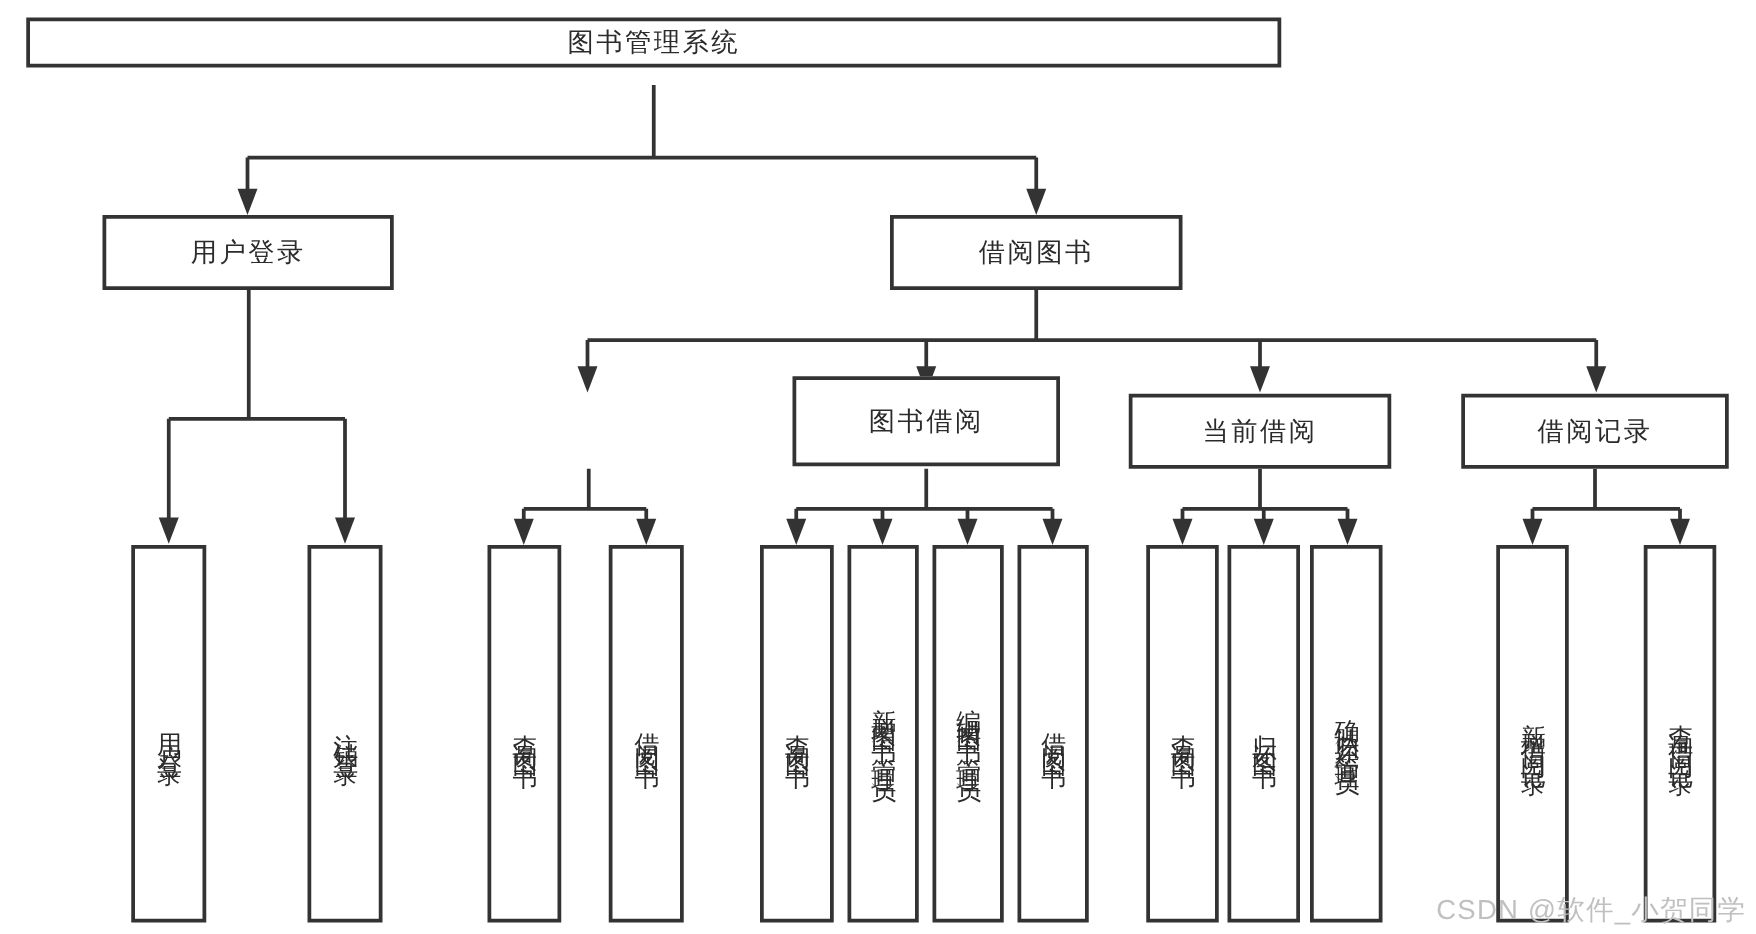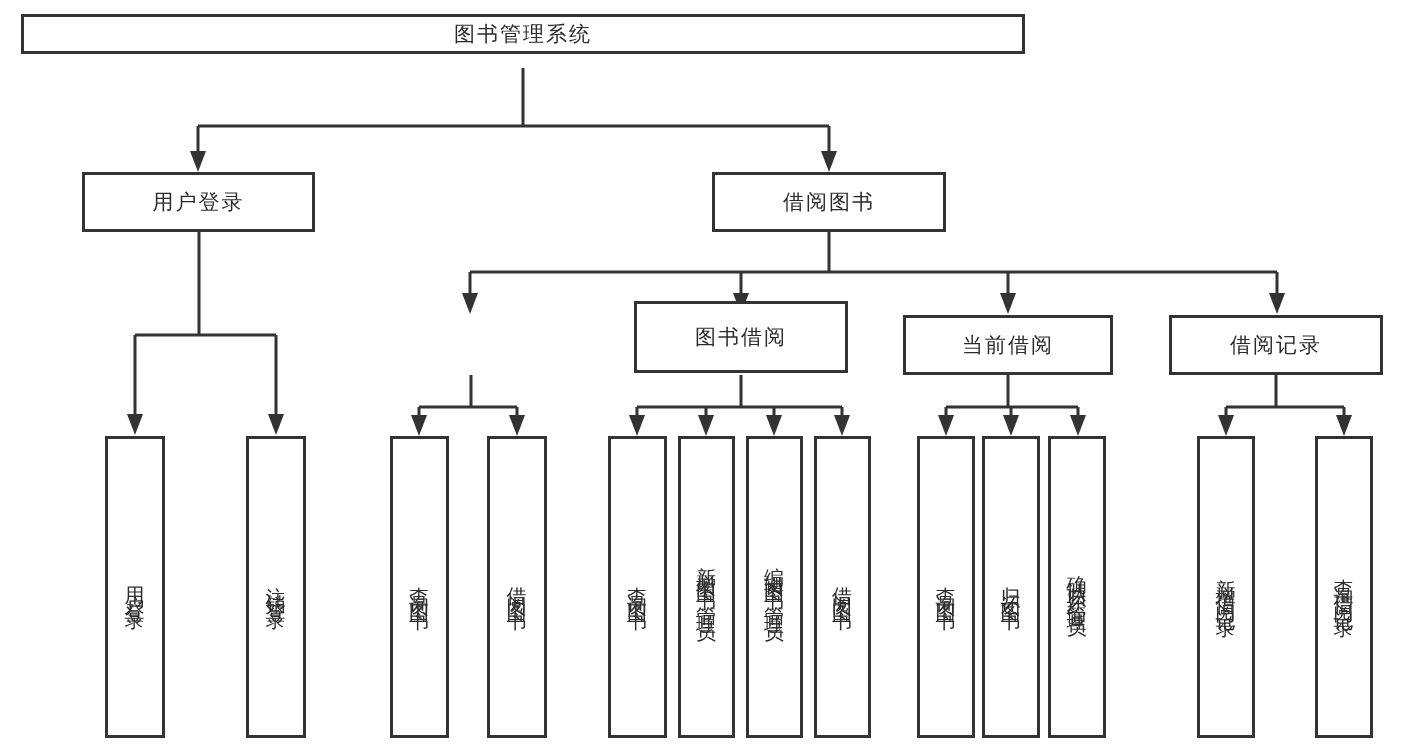--- a/index.html
+++ b/index.html
@@ -147,14 +147,15 @@
     <span class="vtext" style="letter-spacing:6px;">确认归还（管理员）</span>
   </div>
 
   <div class="node vnode" style="left:1197px;top:436px;width:58px;height:302px;">
     <span class="vtext">新增借阅记录</span>
   </div>
   <div class="node vnode" style="left:1315px;top:436px;width:58px;height:302px;">
     <span class="vtext">查询借阅记录</span>
   </div>
 
+  <div class="watermark">CSDN @软件_小贺同学</div>
 
 </div>
 
 </body></html>

